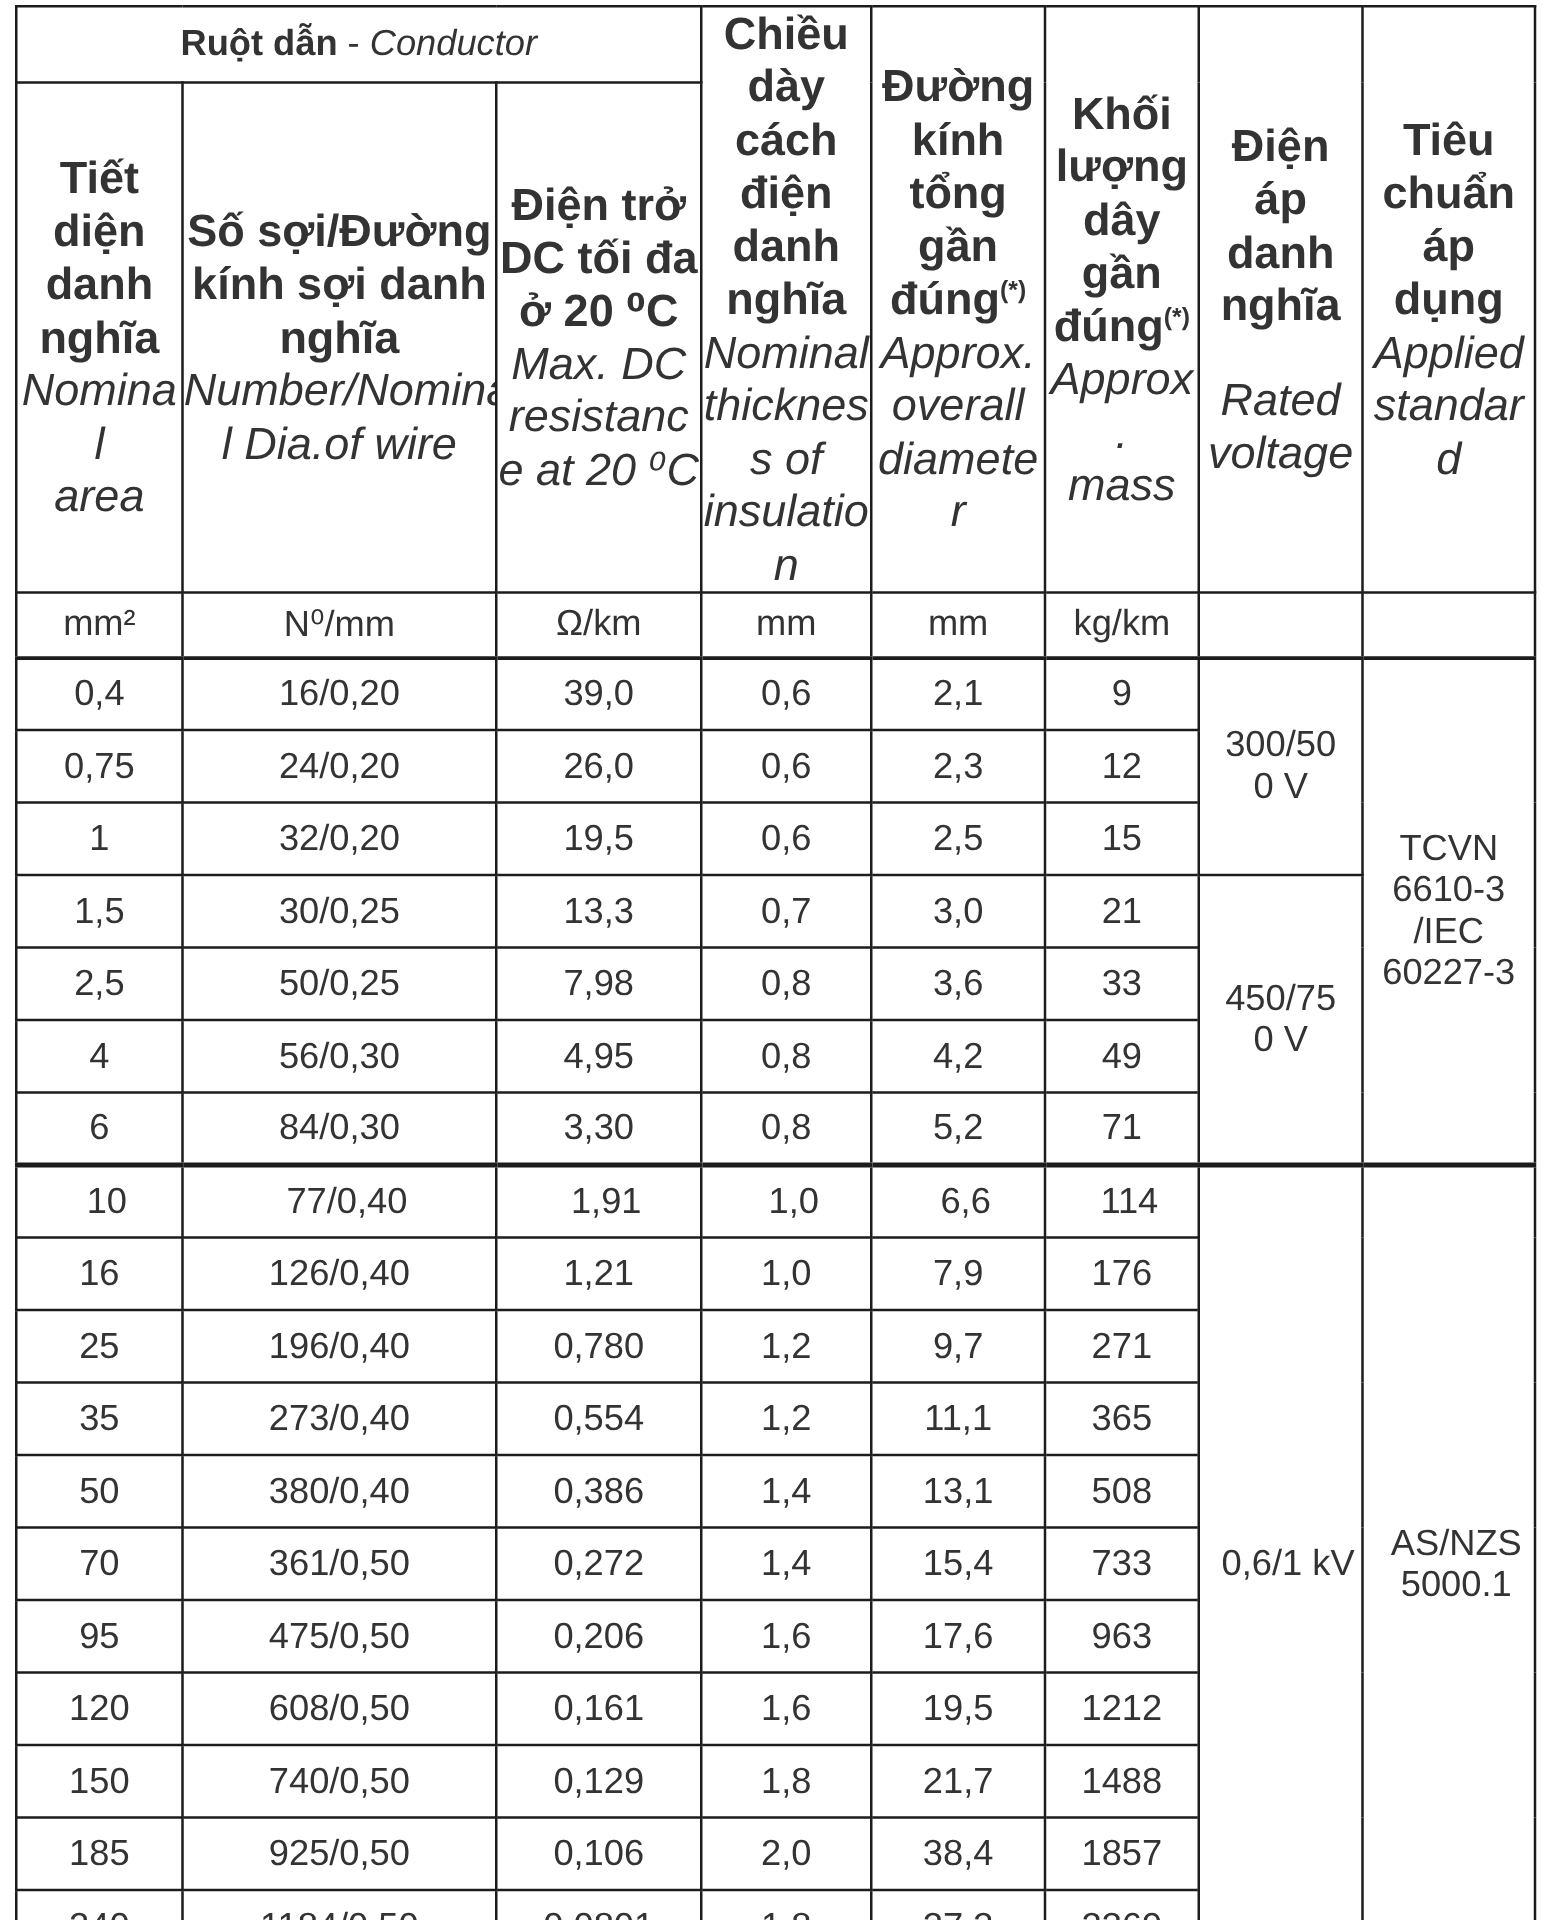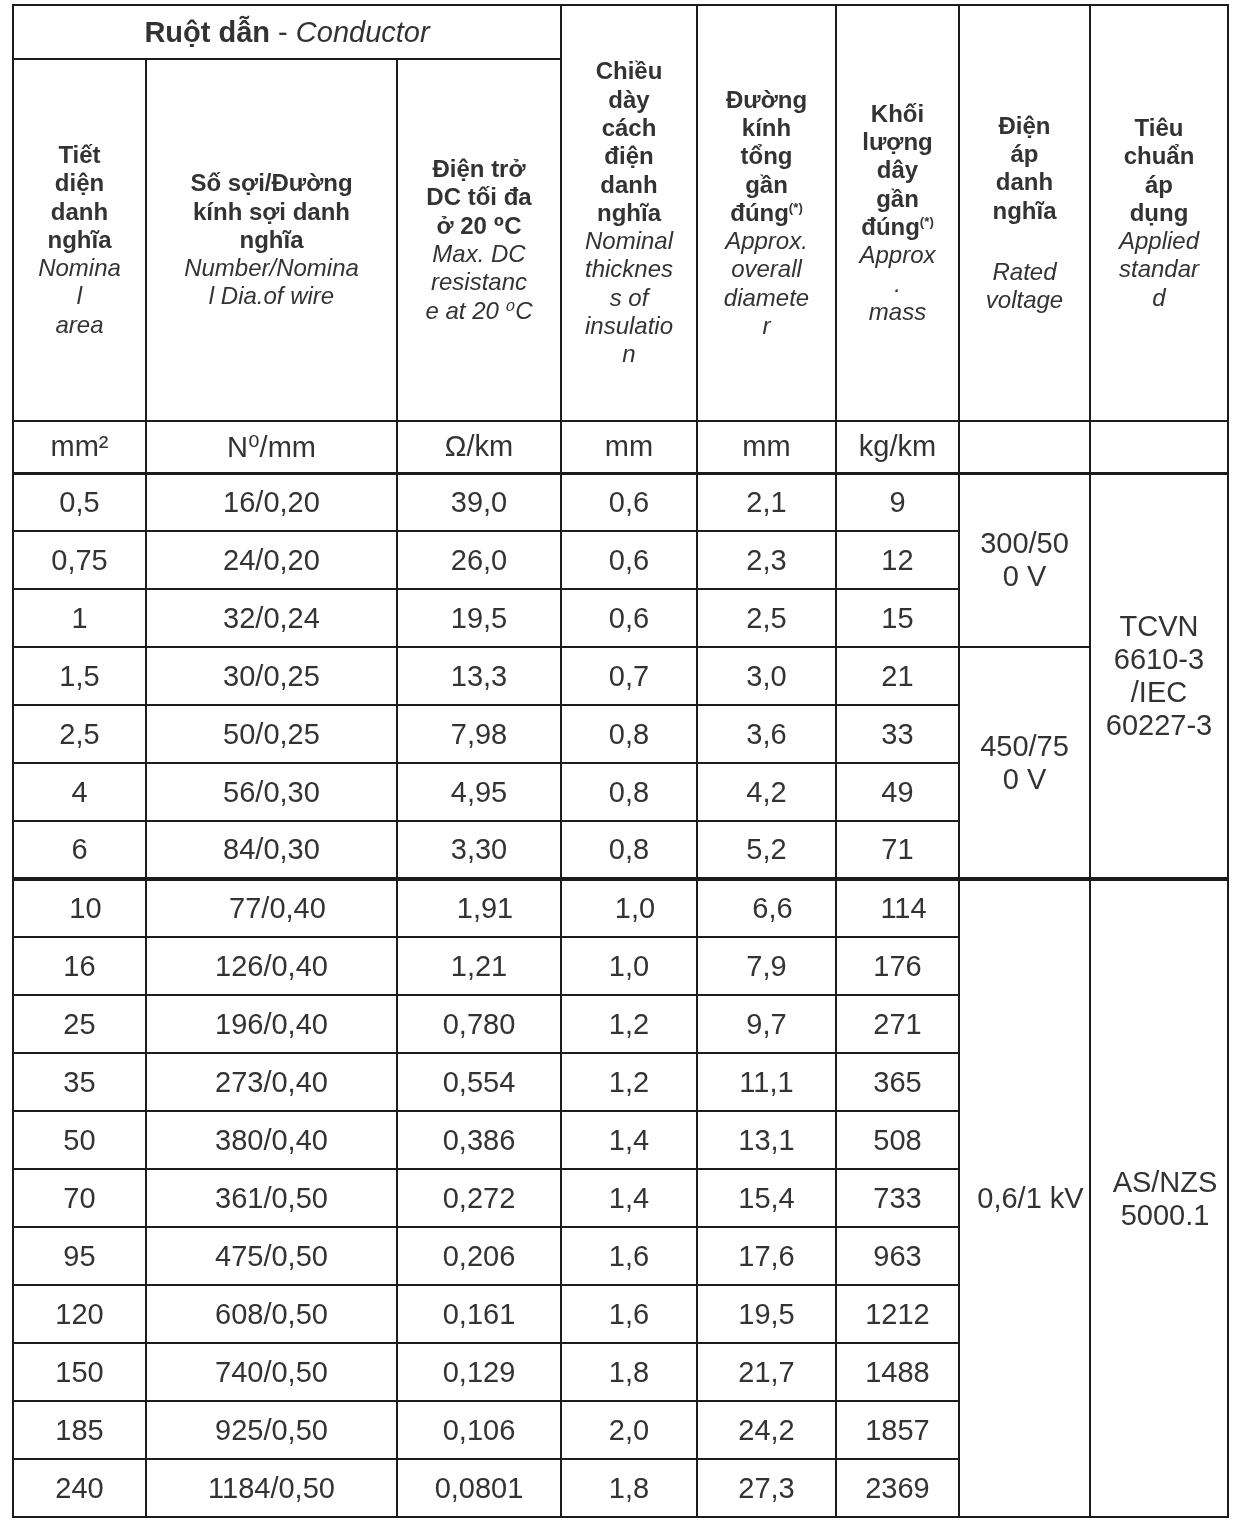--- a/index.html
+++ b/index.html
@@ -29,21 +29,21 @@
   tr.unit-row  { height: 52px; }
   tr.data-row  { height: 58px; }
 
   td.title-cell { font-size: 31px; }
   td.title-cell .vn-inline { font-weight: bold; }
   td.title-cell .en-inline { font-style: italic; }
 
   .vn, .en {
     white-space: pre-line;
     line-height: 1.18;
-    font-size: 24px;
+    font-size: 36px;
   }
   .vn { font-weight: bold; }
   .en { font-style: italic; font-weight: normal; }
   .vn sup { font-size: 0.55em; font-weight: bold; }
   .gap-top { margin-top: 33px; }
 
   tr.unit-row > td { border-bottom-width: 3px; }
   tr.sep-top  > td { border-top-width: 4px; padding-left: 12px; }
 
   td.vcell { white-space: pre-line; }
@@ -153,21 +153,21 @@
     <td>N⁰/mm</td>
     <td>Ω/km</td>
     <td>mm</td>
     <td>mm</td>
     <td>kg/km</td>
     <td></td>
     <td></td>
   </tr>
 
   <tr class="data-row">
-    <td>0,5</td>
+    <td>0,4</td>
     <td>16/0,20</td>
     <td>39,0</td>
     <td>0,6</td>
     <td>2,1</td>
     <td>9</td>
     <td class="vcell" rowspan="3">300/50
 0 V</td>
     <td class="scell scell-left" rowspan="7">TCVN
 6610-3
 /IEC
@@ -176,21 +176,21 @@
   <tr class="data-row">
     <td>0,75</td>
     <td>24/0,20</td>
     <td>26,0</td>
     <td>0,6</td>
     <td>2,3</td>
     <td>12</td>
   </tr>
   <tr class="data-row">
     <td>1</td>
-    <td>32/0,24</td>
+    <td>32/0,20</td>
     <td>19,5</td>
     <td>0,6</td>
     <td>2,5</td>
     <td>15</td>
   </tr>
   <tr class="data-row">
     <td>1,5</td>
     <td>30/0,25</td>
     <td>13,3</td>
     <td>0,7</td>
@@ -296,21 +296,21 @@
     <td>0,129</td>
     <td>1,8</td>
     <td>21,7</td>
     <td>1488</td>
   </tr>
   <tr class="data-row">
     <td>185</td>
     <td>925/0,50</td>
     <td>0,106</td>
     <td>2,0</td>
-    <td>24,2</td>
+    <td>38,4</td>
     <td>1857</td>
   </tr>
   <tr class="data-row">
     <td>240</td>
     <td>1184/0,50</td>
     <td>0,0801</td>
     <td>1,8</td>
     <td>27,3</td>
     <td>2369</td>
   </tr>

